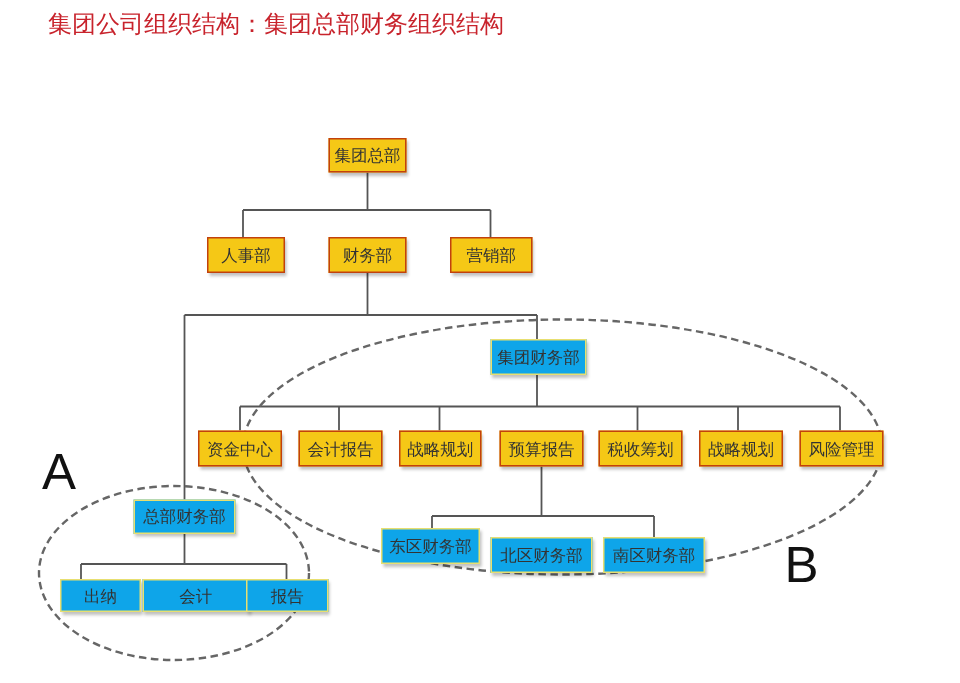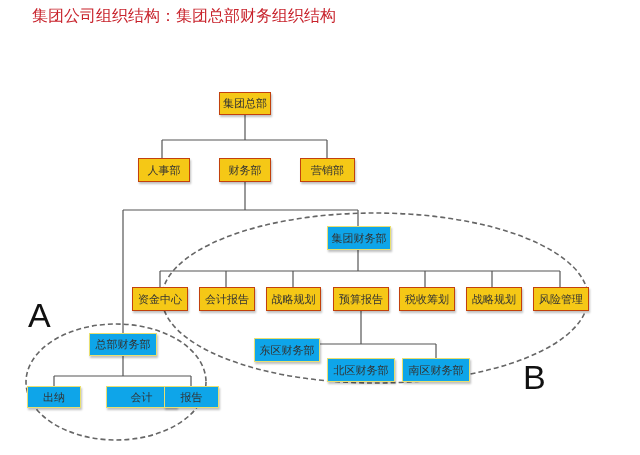--- a/index.html
+++ b/index.html
@@ -78,24 +78,24 @@
 <div class="box light" style="left:327px;top:226px;width:64px;height:24px;">集团财务部</div>
 
 <div class="box dark" style="left:132px;top:287px;width:56px;height:24px;">资金中心</div>
 <div class="box dark" style="left:199px;top:287px;width:56px;height:24px;">会计报告</div>
 <div class="box dark" style="left:266px;top:287px;width:55px;height:24px;">战略规划</div>
 <div class="box dark" style="left:333px;top:287px;width:56px;height:24px;">预算报告</div>
 <div class="box dark" style="left:399px;top:287px;width:56px;height:24px;">税收筹划</div>
 <div class="box dark" style="left:466px;top:287px;width:56px;height:24px;">战略规划</div>
 <div class="box dark" style="left:533px;top:287px;width:56px;height:24px;">风险管理</div>
 
-<div class="box light" style="left:254px;top:338px;width:66px;height:24px;">东区财务部</div>
+<div class="box light" style="left:254px;top:352px;width:66px;height:24px;">东区财务部</div>
 <div class="box light" style="left:327px;top:358px;width:68px;height:24px;">北区财务部</div>
 <div class="box light" style="left:402px;top:358px;width:68px;height:24px;">南区财务部</div>
 
 <div class="box light" style="left:89px;top:333px;width:68px;height:23px;">总部财务部</div>
 
-<div class="box light" style="left:27px;top:386px;width:54px;height:22px;">出纳</div>
-<div class="box light" style="left:106px;top:386px;width:71px;height:22px;">会计</div>
+<div class="box light" style="left:40px;top:386px;width:54px;height:22px;">出纳</div>
+<div class="box light" style="left:95px;top:386px;width:71px;height:22px;">会计</div>
 <div class="box light" style="left:164px;top:386px;width:55px;height:22px;">报告</div>
 
 <div class="letter" style="left:28px;top:296px;">A</div>
 <div class="letter" style="left:523px;top:358px;">B</div>
 
 </body></html>

